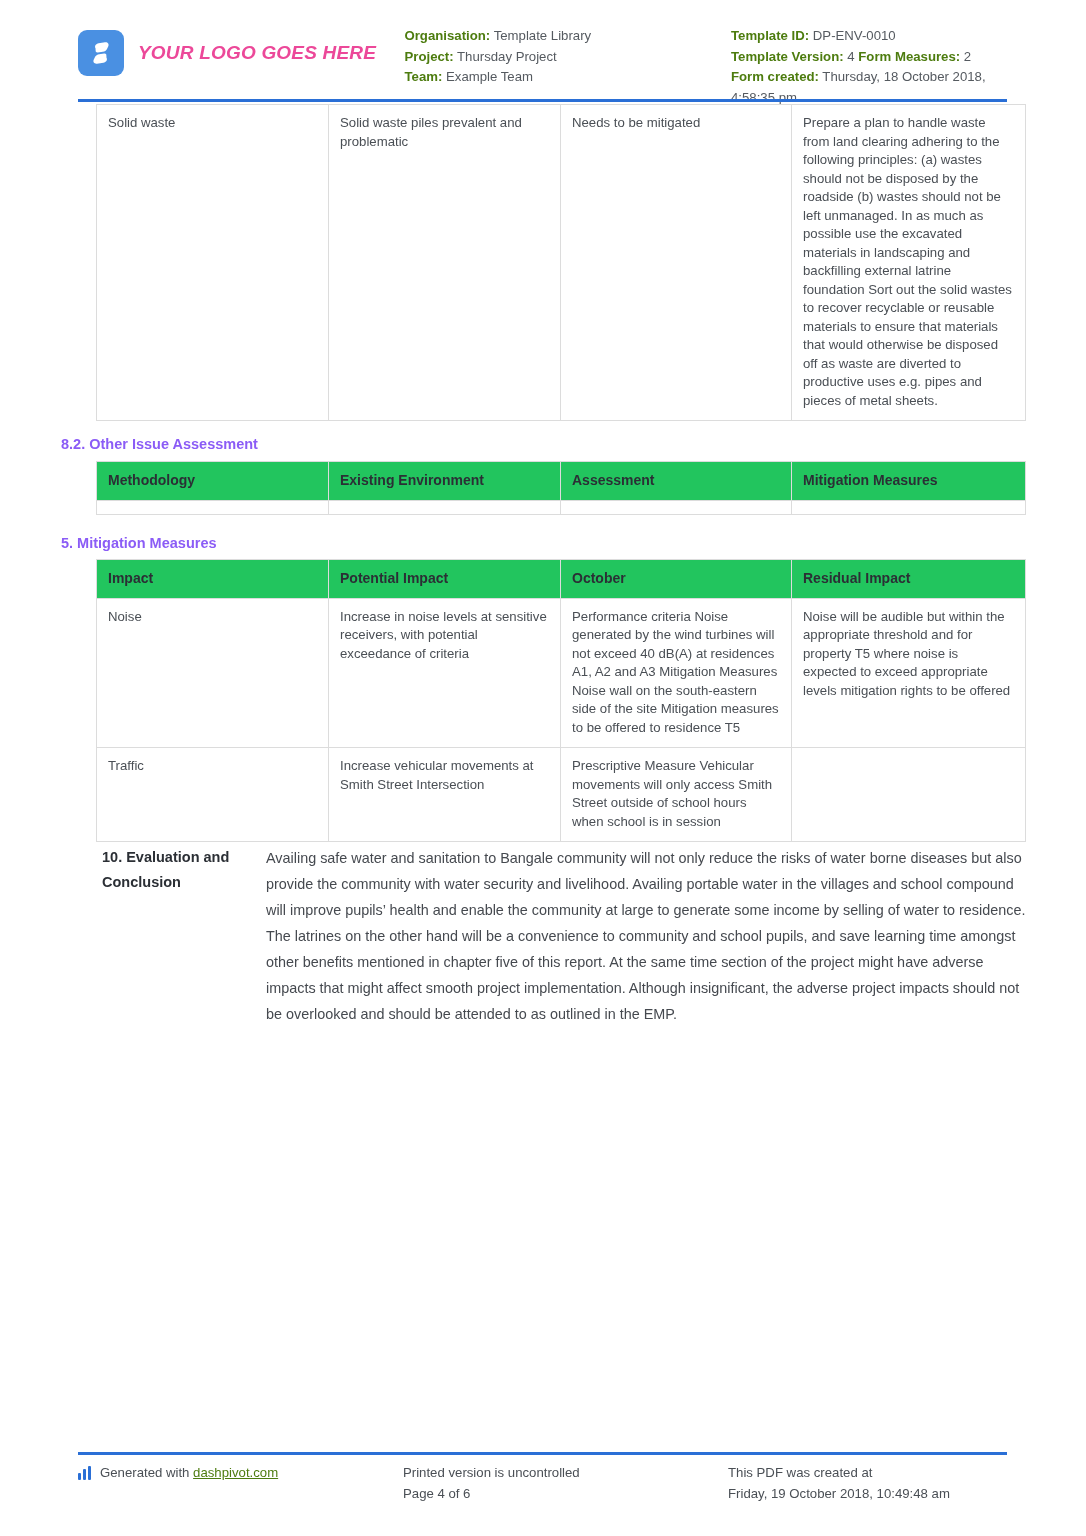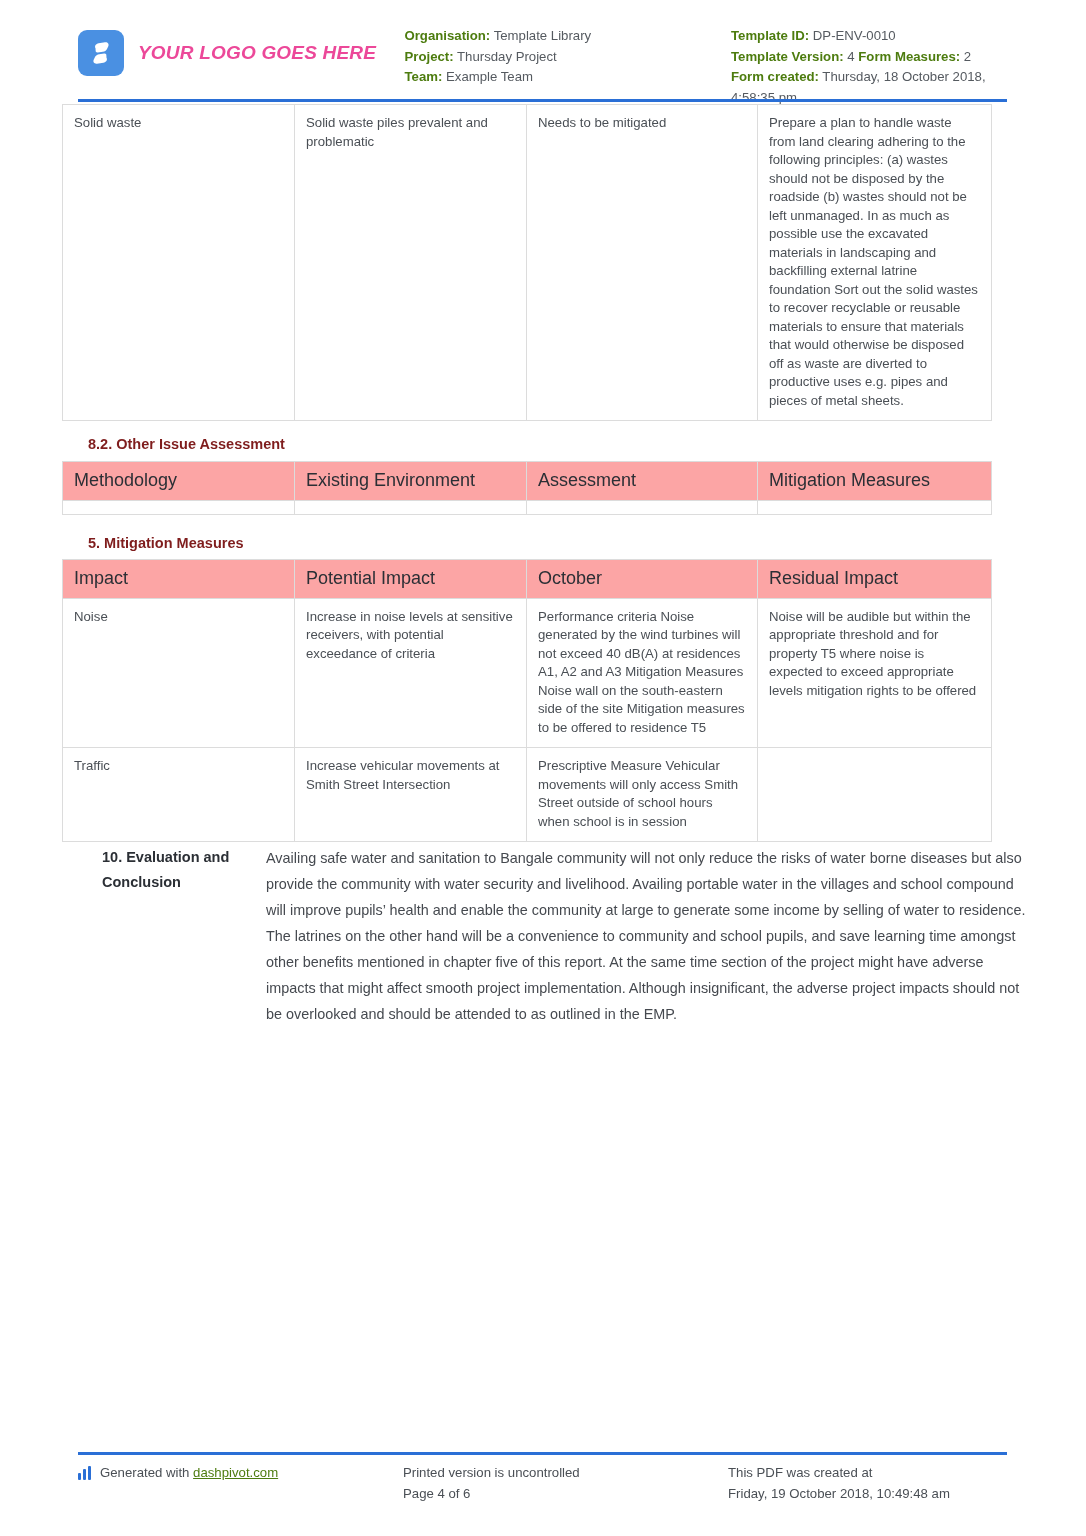--- a/index.html
+++ b/index.html
@@ -77,52 +77,52 @@
     width: 929px; height: 3px;
     background: #2a6fd6;
   }
 
   
   .tbl {
     position: absolute;
     border-collapse: collapse;
     table-layout: fixed;
     width: 929px;
-    left: 62px;
+    left: 96px;
     font-size: 13.2px;
     line-height: 18.5px;
   }
   .tbl td, .tbl th {
     border: 1px solid #dcdcdc;
     padding: 9px 11px 10px 11px;
     vertical-align: top;
     text-align: left;
     color: #4a4f55;
     font-weight: normal;
   }
   .tbl th {
-    background: #fca5a5;
+    background: #22c55e;
     color: #2b2f35;
-    font-weight: normal;
-    font-size: 18px;
+    font-weight: bold;
+    font-size: 14px;
   }
   .c1 { width: 232px; }
   .c2 { width: 232px; }
   .c3 { width: 231px; }
   .c4 { width: 234px; }
 
   #table-solid-waste { top: 104px; }
   #table-solid-waste td { height: 306px; }
 
   .sec-title {
     position: absolute;
-    left: 88px;
+    left: 61px;
     font-size: 14.5px;
     font-weight: bold;
-    color: #7f1d1d;
+    color: #8b5cf6;
   }
   #heading-8-2 { top: 436px; }
   #table-other-issue { top: 461px; }
   #table-other-issue th { height: 38px; vertical-align: middle; }
   #table-other-issue td { height: 14px; padding: 3px 11px; }
 
   #heading-9 { top: 535px; }
   #table-mitigation { top: 559px; }
   #table-mitigation th { height: 34px; vertical-align: middle; }
   #table-mitigation .row-noise td { height: 130px; }

